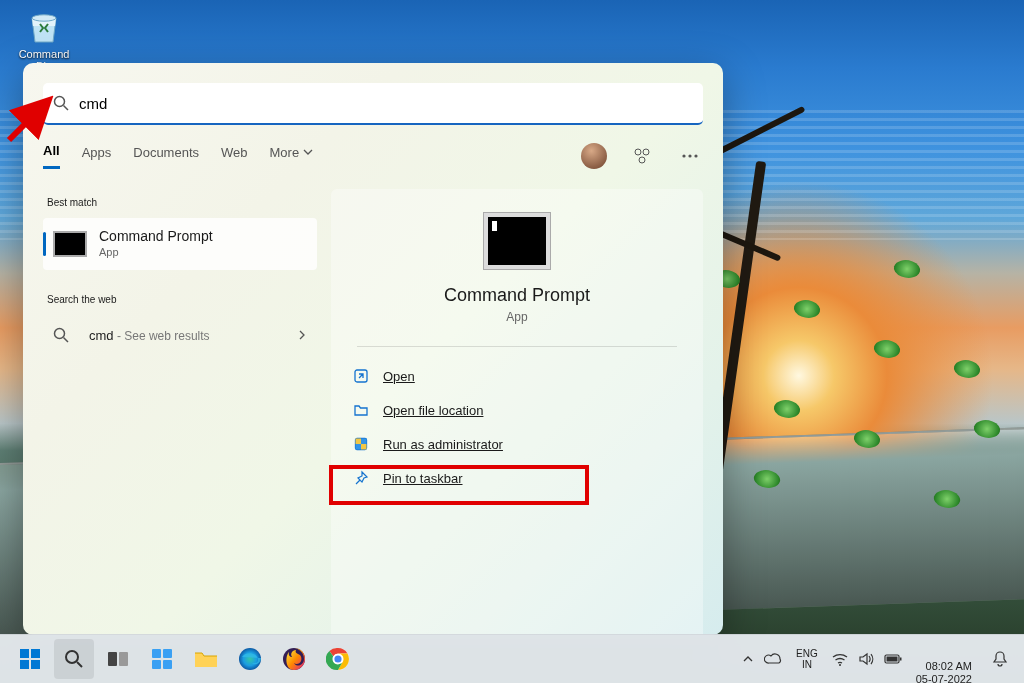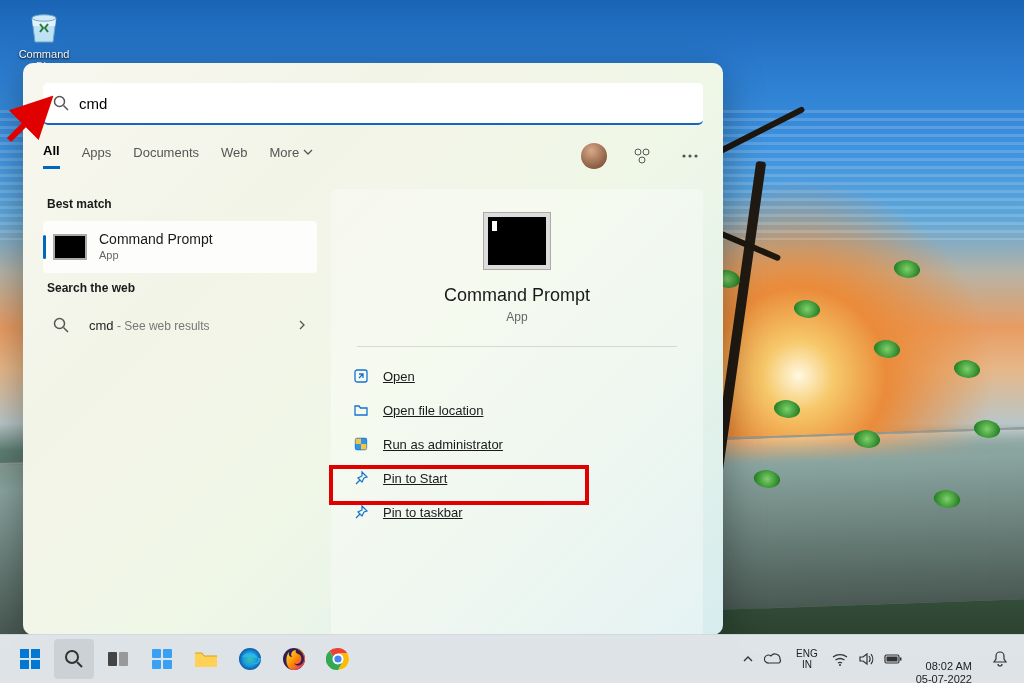--- a/index.html
+++ b/index.html
@@ -37,21 +37,21 @@
   .search-box input{flex:1;border:0;outline:0;font-size:15px;font-family:inherit;background:transparent;}
   .tabs-row{margin:18px 20px 0;display:flex;align-items:center;gap:22px;font-size:13px;color:#555;}
   .tabs-row .tab{padding-bottom:8px;cursor:pointer;}
   .tabs-row .tab.active{color:#000;border-bottom:3px solid #0067c0;font-weight:600;}
   .tabs-row .spacer{flex:1;}
   .avatar{width:26px;height:26px;border-radius:50%;background:radial-gradient(circle at 40% 30%,#d8a987,#6b3f29);}
   .flow-icon,.more-icon{width:26px;height:26px;display:flex;align-items:center;justify-content:center;color:#555;cursor:pointer;}
   .panel-body{display:flex;margin-top:6px;height:478px;}
   
   .left-col{width:274px;padding:14px 0 0 20px;}
-  .sec-head{font-weight:700;font-size:12px;margin:8px 0 10px 4px;}
+  .sec-head{font-weight:400;font-size:10px;margin:8px 0 10px 4px;}
   .result-row{height:52px;display:flex;align-items:center;gap:12px;padding:0 10px;border-radius:4px;cursor:pointer;}
   .result-row.selected{background:rgba(255,255,255,.8);position:relative;}
   .result-row.selected::before{content:"";position:absolute;left:0;top:14px;bottom:14px;width:3px;background:#0067c0;border-radius:2px;}
   .cmd-thumb{width:30px;height:22px;background:#000;border:2px solid #aaa;}
   .result-row .txt{display:flex;flex-direction:column;line-height:1.25;}
   .result-row .sub{font-size:11px;color:#666;}
   .web-row{height:40px;display:flex;align-items:center;gap:20px;padding:0 10px;cursor:pointer;font-size:13px;}
   .web-row .q{color:#222;}
   .web-row .hint{color:#777;font-size:12px;}
   .chev{margin-left:auto;color:#666;}
@@ -162,21 +162,21 @@
       <div class="left-col">
         <div class="sec-head">Best match</div>
         <div class="result-row selected">
           <div class="cmd-thumb"></div>
           <div class="txt">
             <span style="font-size:14px">Command Prompt</span>
             <span class="sub">App</span>
           </div>
         </div>
 
-        <div class="sec-head" style="margin-top:8px">Search the web</div>
+        <div class="sec-head" style="margin-top:24px">Search the web</div>
         <div class="web-row">
           <svg width="16" height="16" viewBox="0 0 16 16">
               <circle cx="6.5" cy="6.5" r="5" fill="none" stroke="#555" stroke-width="1.5"></circle>
               <line x1="10.5" y1="10.5" x2="15" y2="15" stroke="#555" stroke-width="1.5"></line>
             </svg>
           <span><span class="q">cmd</span><span class="hint"> - See web results</span></span>
           <span class="chev"><svg width="10" height="10" viewBox="0 0 10 10">
                 <path d="M3 1l4 4-4 4" fill="none" stroke="#555" stroke-width="1.3"></path>
               </svg></span>
         </div>
@@ -210,26 +210,20 @@
                 <rect x="8" y="8" width="5.5" height="5.5" fill="#f2c744"></rect>
                 <rect x="8" y="2.5" width="5.5" height="5.5" fill="#3394e6"></rect>
                 <rect x="2.5" y="8" width="5.5" height="5.5" fill="#3394e6"></rect>
               </svg>
             <span>Run as administrator</span>
           </div>
           <div class="action">
             <svg width="16" height="16" viewBox="0 0 16 16">
                 <path d="M9 2l5 5-3 1-2 4-2-2-4 4 4-4-2-2 4-2z" fill="none" stroke="#1473cf" stroke-width="1.2"></path>
               </svg>
-            <span>Pin to Start</span>
-          </div>
-          <div class="action">
-            <svg width="16" height="16" viewBox="0 0 16 16">
-                <path d="M9 2l5 5-3 1-2 4-2-2-4 4 4-4-2-2 4-2z" fill="none" stroke="#1473cf" stroke-width="1.2"></path>
-              </svg>
             <span>Pin to taskbar</span>
           </div>
         </div>
       </div>
     </div>
 
     <div class="hl-box hl-run-admin"></div>
   </div>
 
   <div class="taskbar">

